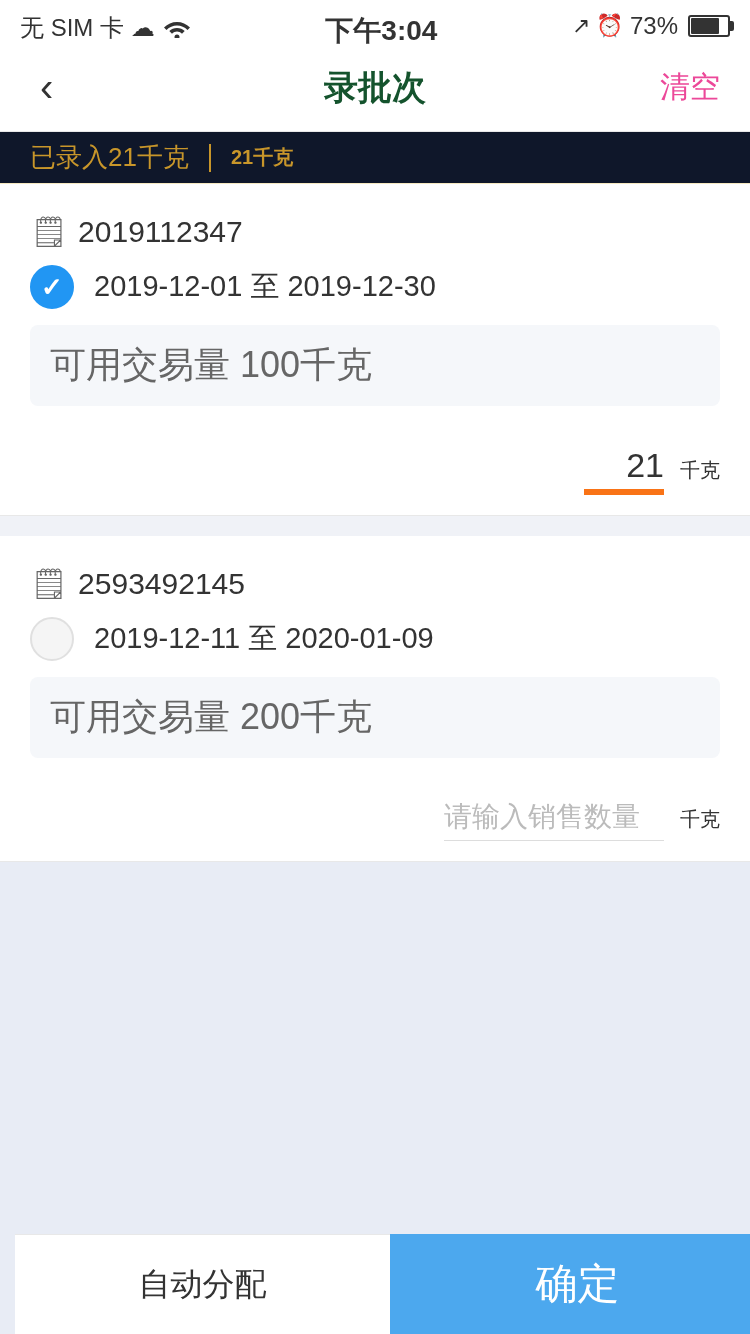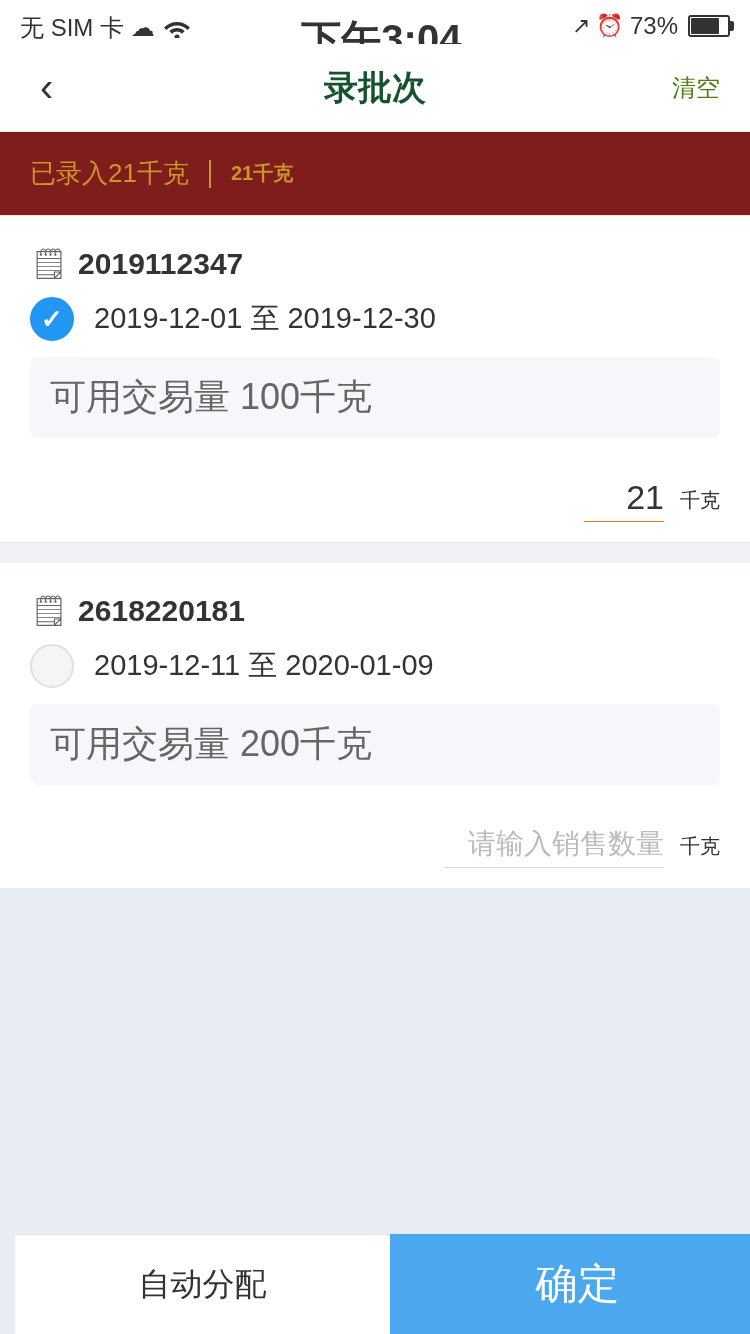--- a/index.html
+++ b/index.html
@@ -24,21 +24,21 @@
       font-size: 26px;
       font-weight: 500;
     }
     .status-left {
       display: flex;
       align-items: center;
       gap: 8px;
       font-size: 24px;
     }
     .status-center {
-      font-size: 40px;
+      font-size: 28px;
       font-weight: 600;
       position: absolute;
       left: 50%;
       transform: translateX(-50%);
     }
     .status-right {
       display: flex;
       align-items: center;
       gap: 6px;
       font-size: 24px;
@@ -92,29 +92,29 @@
     }
     .nav-title {
       position: absolute;
       left: 50%;
       transform: translateX(-50%);
       font-size: 34px;
       font-weight: 600;
       color: #14532d;
     }
     .nav-clear {
-      font-size: 24px;
-      color: #4d7c0f;
+      font-size: 30px;
+      color: #ec4899;
       cursor: pointer;
     }
 
     
     .info-bar {
-      background: #7f1d1d;
-      padding: 24px 30px;
+      background: #0f172a;
+      padding: 8px 30px;
       display: flex;
       align-items: center;
       gap: 20px;
       border-bottom: 1px solid #f5e8c0;
     }
     .info-label {
       font-size: 26px;
       color: #c8962a;
       font-weight: 500;
     }
@@ -141,21 +141,21 @@
       align-items: center;
       gap: 10px;
       margin-bottom: 16px;
     }
     .batch-icon {
       font-size: 30px;
       color: #666;
     }
     .batch-id {
       font-size: 30px;
-      font-weight: 700;
+      font-weight: 400;
       color: #333;
       text-align: right;
     }
 
     .batch-date-row {
       display: flex;
       align-items: center;
       gap: 20px;
       margin-bottom: 16px;
     }
@@ -200,21 +200,21 @@
       justify-content: flex-end;
       padding: 20px 30px;
       background: #fff;
       gap: 16px;
       border-bottom: 1px solid #e8e8e8;
     }
     .quantity-value {
       font-size: 34px;
       color: #333;
       font-weight: 500;
-      border-bottom: 1px solid #f97316;
+      border-bottom: 6px solid #f97316;
       padding-bottom: 4px;
       min-width: 80px;
       text-align: right;
     }
     .quantity-unit {
       font-size: 20px;
       color: #333;
     }
 
     
@@ -329,31 +329,31 @@
   <div class="quantity-row">
     <div class="quantity-value">21</div>
     <span class="quantity-unit">千克</span>
   </div>
 
   <div class="section-separator"></div>
 
   <div class="batch-card">
     <div class="batch-header">
       <span class="batch-icon">🗒</span>
-      <span class="batch-id">2618220181</span>
+      <span class="batch-id">2593492145</span>
     </div>
     <div class="batch-date-row">
       <div class="radio-circle"></div>
       <span class="batch-date">2019-12-11 至 2020-01-09</span>
     </div>
     <div class="available-row">可用交易量 200千克</div>
   </div>
 
   <div class="quantity-row">
-    <div class="quantity-placeholder" style="color:#bbb; border-bottom: 1px solid #ddd; min-width:220px; text-align:right; font-size:28px;">请输入销售数量</div>
+    <div class="quantity-placeholder" style="color:#bbb; border-bottom: 1px solid #ddd; min-width:220px; text-align:left; font-size:28px;">请输入销售数量</div>
     <span class="quantity-unit">千克</span>
   </div>
 
   <div class="empty-area"></div>
 
   <div class="bottom-bar">
     <button class="btn-auto">自动分配</button>
     <button class="btn-confirm">确定</button>
   </div>
 </div>

